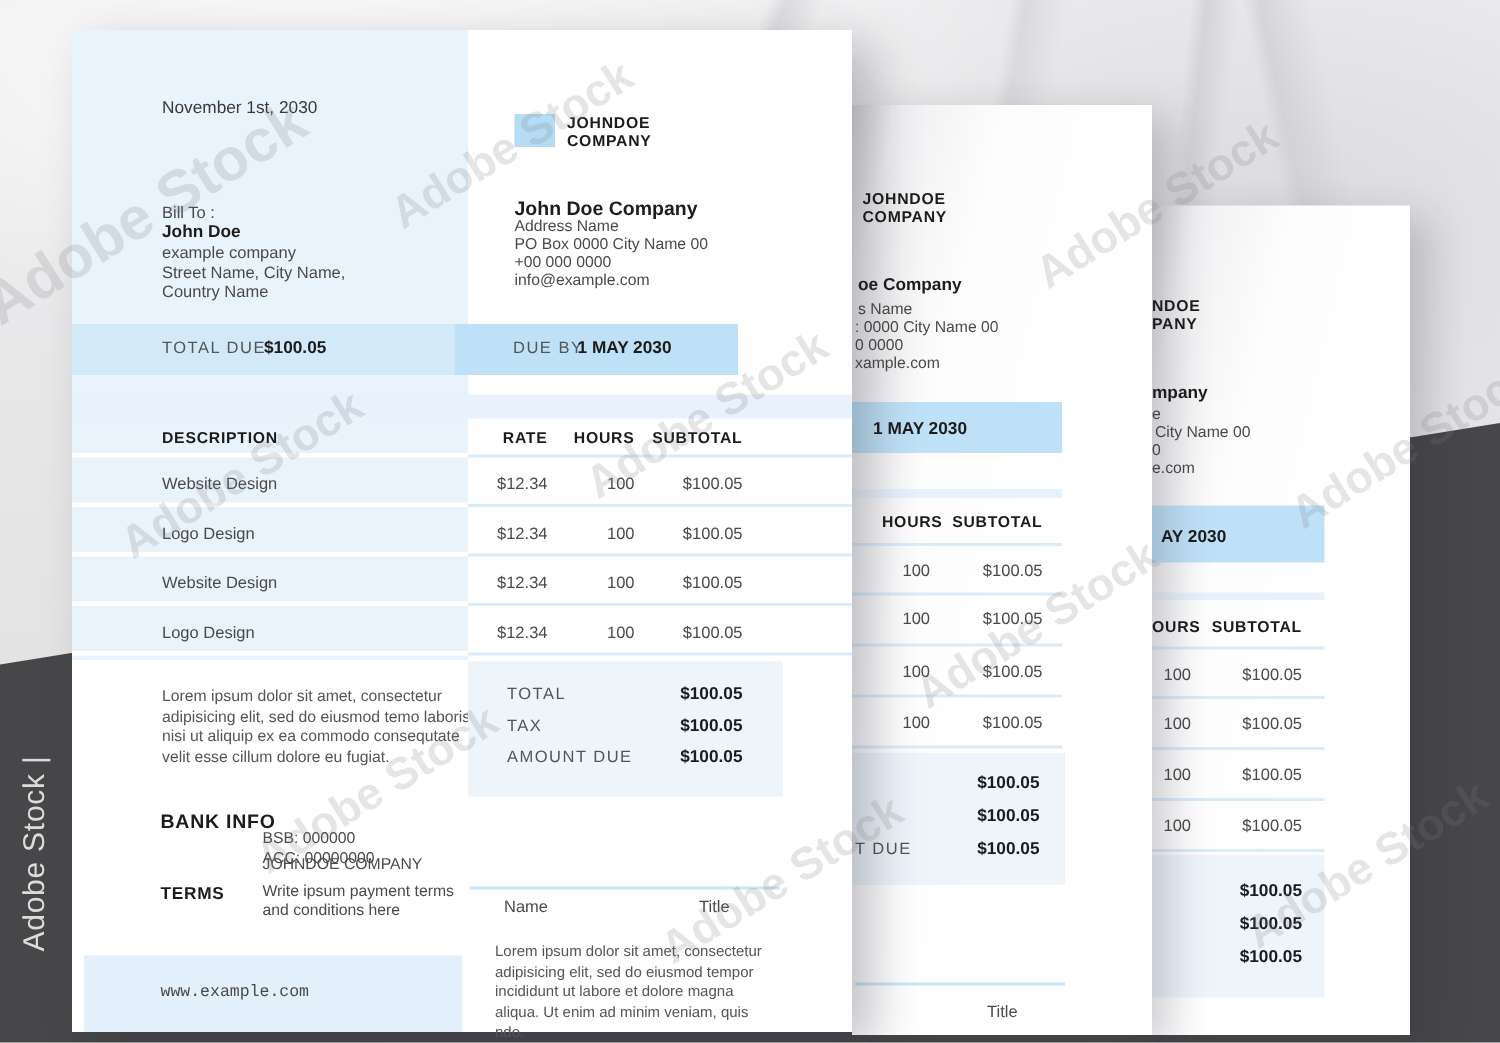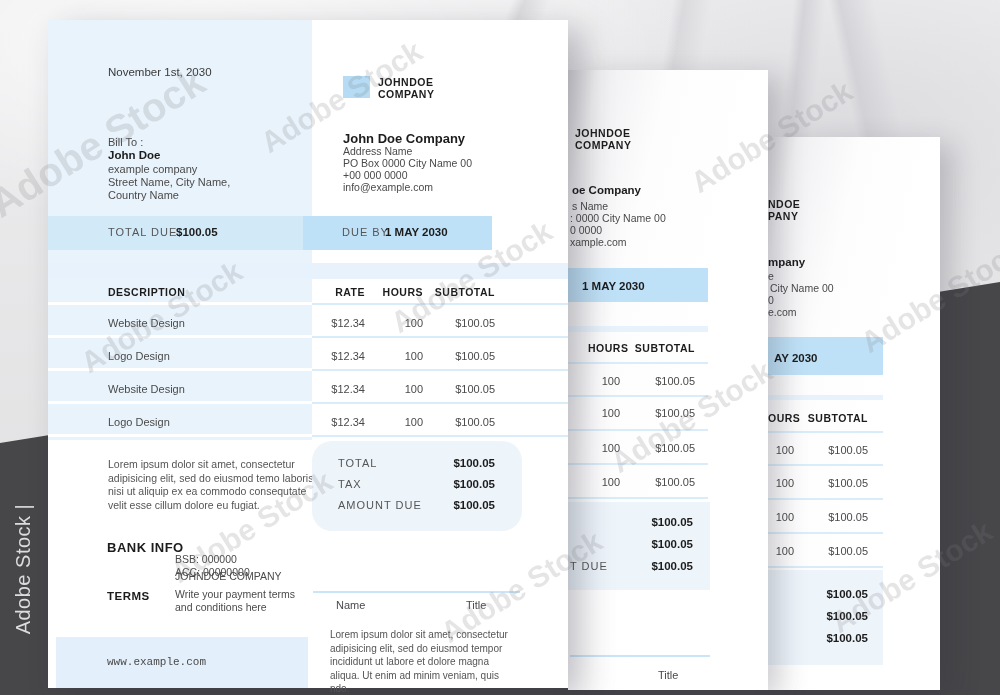--- a/index.html
+++ b/index.html
@@ -195,36 +195,36 @@
     <div class="t cell right" style="left:245px;top:363px;width:72px;">$12.34</div>
     <div class="t cell right" style="left:317px;top:363px;width:58px;">100</div>
     <div class="t cell right" style="left:367px;top:363px;width:80px;">$100.05</div>
     <div class="t cell" style="left:60px;top:396px;">Logo Design</div>
     <div class="t cell right" style="left:245px;top:396px;width:72px;">$12.34</div>
     <div class="t cell right" style="left:317px;top:396px;width:58px;">100</div>
     <div class="t cell right" style="left:367px;top:396px;width:80px;">$100.05</div>
 
     <div class="t sm wrap gray" style="left:60px;top:438px;width:208px;line-height:13.5px;">Lorem ipsum dolor sit amet, consectetur adipisicing elit, sed do eiusmod temo laboris nisi ut aliquip ex ea commodo consequtate velit esse cillum dolore eu fugiat.</div>
 
-    <div class="totals" style="left:264px;top:421px;width:210px;height:90px;border-radius:20px;">
+    <div class="totals" style="left:264px;top:421px;width:210px;height:90px;">
       <div class="t ls gray" style="left:26px;top:16px;">TOTAL</div>
       <div class="t money right" style="left:113px;top:16px;width:70px;">$100.05</div>
       <div class="t ls gray" style="left:26px;top:37px;">TAX</div>
       <div class="t money right" style="left:113px;top:37px;width:70px;">$100.05</div>
       <div class="t ls gray" style="left:26px;top:58px;">AMOUNT DUE</div>
       <div class="t money right" style="left:113px;top:58px;width:70px;">$100.05</div>
     </div>
 
     <div class="t b" style="left:59px;top:520px;font-size:13px;letter-spacing:.5px;">BANK INFO</div>
     <div class="t sm" style="left:127px;top:550px;">JOHNDOE COMPANY</div>
     <div class="t sm" style="left:127px;top:533px;">BSB: 000000</div>
     <div class="t sm" style="left:127px;top:546px;">ACC: 00000000</div>
 
     <div class="t b" style="left:59px;top:570px;font-size:11.5px;letter-spacing:.5px;">TERMS</div>
-    <div class="t sm" style="left:127px;top:568px;">Write your payment terms</div>
+    <div class="t sm" style="left:127px;top:568px;">Write ipsum payment terms</div>
     <div class="t sm" style="left:127px;top:581px;">and conditions here</div>
 
     <div class="sigline" style="left:265px;top:571px;width:207px;"></div>
     <div class="t" style="left:288px;top:579px;">Name</div>
     <div class="t" style="left:418px;top:579px;">Title</div>
 
     <div class="abs" style="left:8px;top:617px;width:252px;height:51px;background:#e3effb;font-family:Liberation Mono, monospace;">
       <div class="t" style="left:51px;top:19px;">www.example.com</div>
     </div>
     <div class="t wrap gray" style="left:282px;top:608px;width:182px;font-size:10px;line-height:13.5px;">Lorem ipsum dolor sit amet, consectetur adipisicing elit, sed do eiusmod tempor incididunt ut labore et dolore magna aliqua. Ut enim ad minim veniam, quis ndo.</div>

